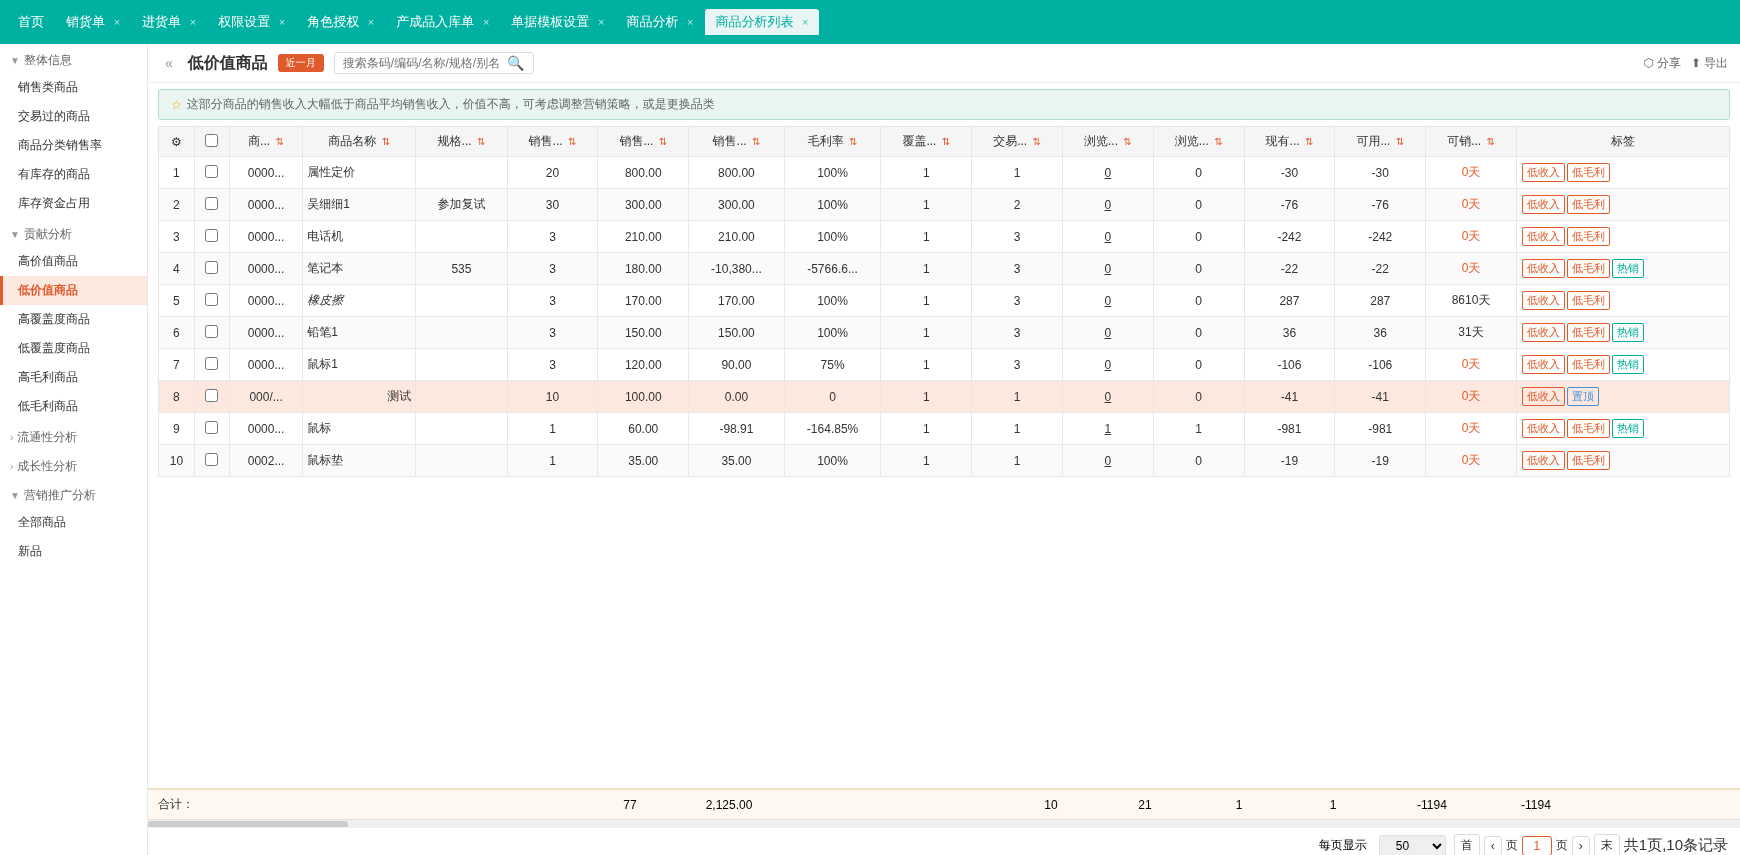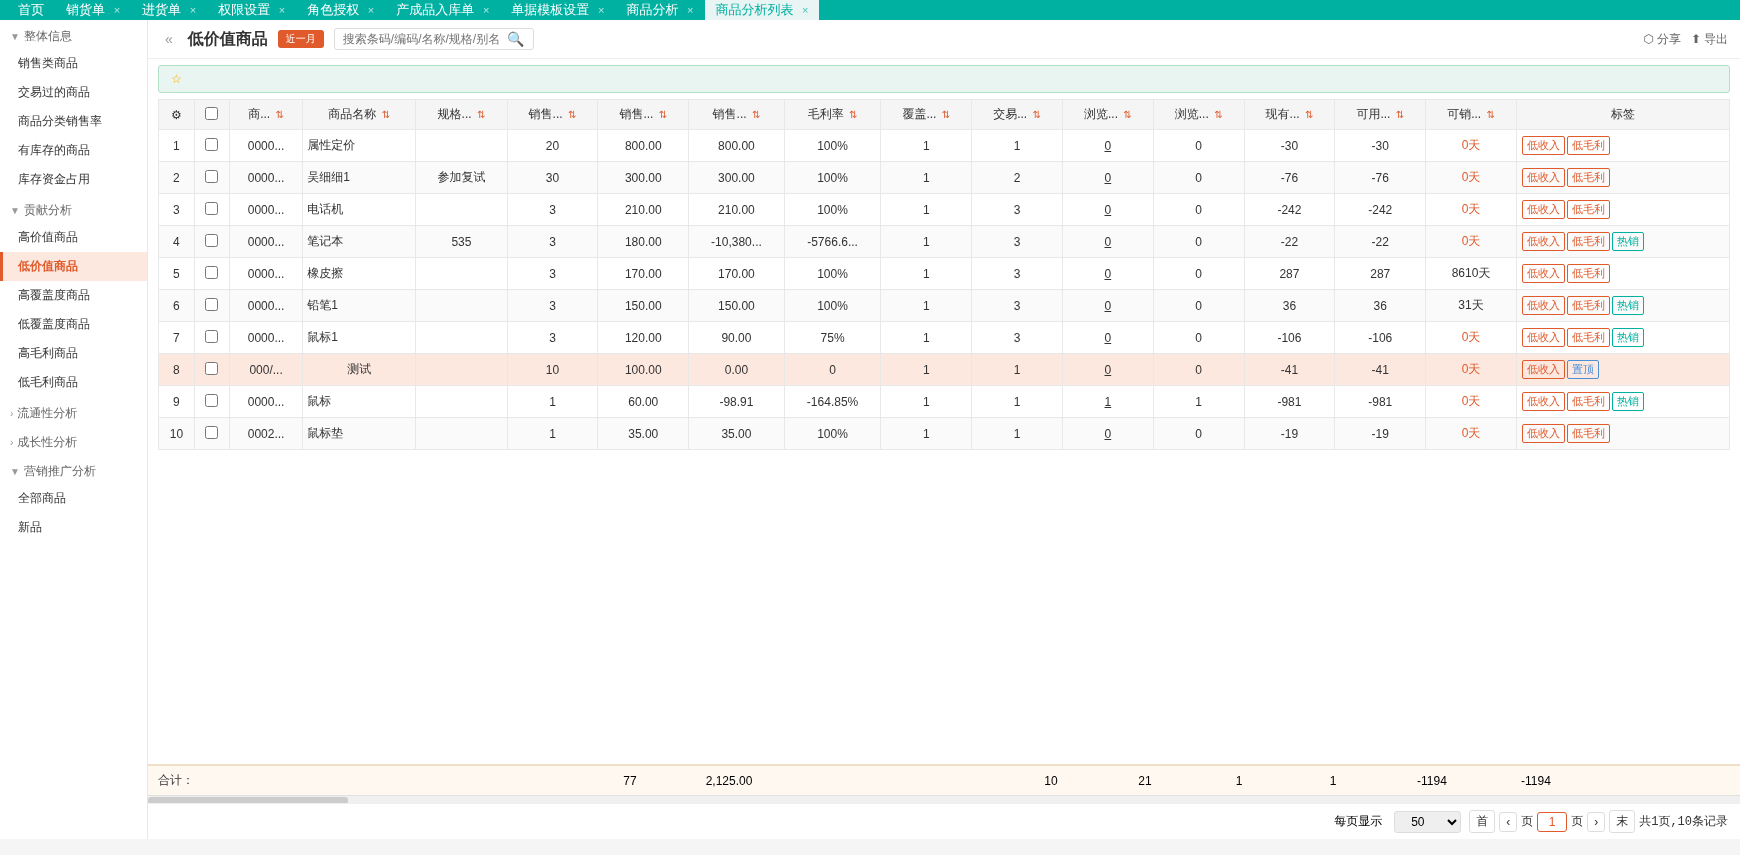--- a/index.html
+++ b/index.html
@@ -3,21 +3,21 @@
   <meta charset="utf-8">
   <style>
     * { box-sizing: border-box; margin: 0; padding: 0; font-family: 'Microsoft YaHei', Arial, sans-serif; font-size: 12px; }
     body { background: #f5f5f5; overflow: hidden; width: 1740px; height: 855px; }
 
     
     .top-nav {
       display: flex;
       align-items: center;
       background: #00b0a0;
-      height: 20px;
+      height: 44px;
       padding: 0 8px;
       gap: 2px;
     }
     .nav-item {
       color: #fff;
       padding: 4px 10px;
       cursor: pointer;
       border-radius: 3px;
       white-space: nowrap;
       font-size: 13px;
@@ -217,21 +217,21 @@
     .page-nav { display: flex; align-items: center; gap: 4px; color: #333; }
     .page-btn {
       border: 1px solid #ddd;
       background: #fff;
       padding: 2px 6px;
       border-radius: 3px;
       cursor: pointer;
       color: #333;
     }
     .page-btn:disabled { color: #ccc; cursor: default; }
-    .page-info { font-size: 12px; color: #333; font-family: Liberation Mono, monospace; }
+    .page-info { font-size: 15px; color: #333; }
     .current-page {
       border: 1px solid #e05a2b;
       padding: 2px 8px;
       border-radius: 3px;
       color: #e05a2b;
       min-width: 30px;
       text-align: center;
     }
 
     
@@ -311,20 +311,21 @@
         </div>
         <div class="action-btn">
           <span>⬆</span>
           <span>导出</span>
         </div>
       </div>
     </div>
 
     <div class="notice-bar">
       <span class="notice-icon">☆</span>
+      <span>这部分商品的销售收入大幅低于商品平均销售收入，价值不高，可考虑调整营销策略，或是更换品类</span>
     </div>
 
     <div class="table-container">
       <table>
         <thead>
           <tr>
             <th>⚙</th>
             <th><input type="checkbox" style=""></th>
             <th>商... <span class="sort-icon">⇅</span></th>
             <th>商品名称 <span class="sort-icon">⇅</span></th>
@@ -417,21 +418,21 @@
       <td>0</td>
       <td>-22</td>
       <td>-22</td>
       <td class="zero-days">0天</td>
       <td style="text-align:left; white-space:nowrap;"><span class="tag tag-orange">低收入</span><span class="tag tag-orange">低毛利</span><span class="tag tag-green">热销</span></td>
     </tr>
             <tr>
       <td>5</td>
       <td><input type="checkbox" style=""></td>
       <td>0000...</td>
-      <td style="text-align:left;">橡皮擦</td>
+      <td style="text-align:left;font-style:italic;">橡皮擦</td>
       <td></td>
       <td>3</td>
       <td>170.00</td>
       <td>170.00</td>
       <td>100%</td>
       <td>1</td>
       <td>3</td>
       <td><span class="underline">0</span></td>
       <td>0</td>
       <td>287</td>
@@ -474,21 +475,21 @@
       <td>0</td>
       <td>-106</td>
       <td>-106</td>
       <td class="zero-days">0天</td>
       <td style="text-align:left; white-space:nowrap;"><span class="tag tag-orange">低收入</span><span class="tag tag-orange">低毛利</span><span class="tag tag-green">热销</span></td>
     </tr>
             <tr class="highlighted">
       <td>8</td>
       <td><input type="checkbox" style=""></td>
       <td>000/...</td>
-      <td style="text-align:center;">测试</td>
+      <td style="text-align:right;">测试</td>
       <td></td>
       <td>10</td>
       <td>100.00</td>
       <td>0.00</td>
       <td>0</td>
       <td>1</td>
       <td>1</td>
       <td><span class="underline">0</span></td>
       <td>0</td>
       <td>-41</td>

